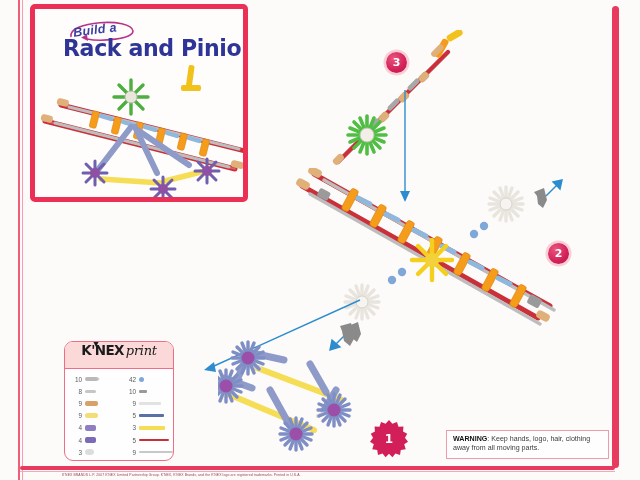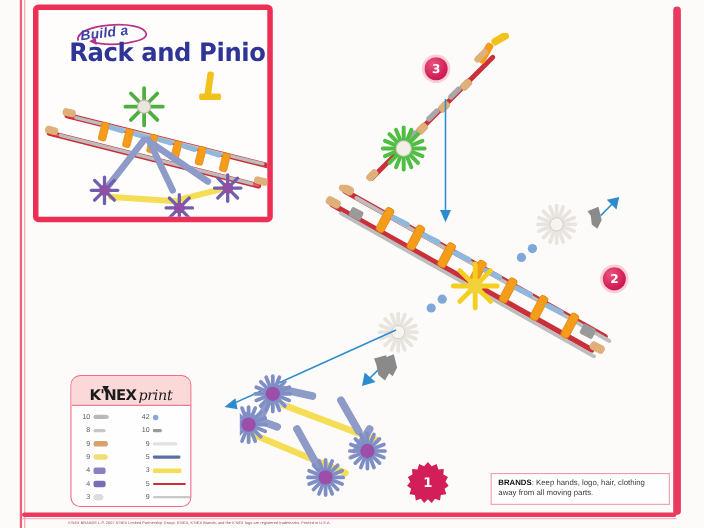--- a/index.html
+++ b/index.html
@@ -66,21 +66,21 @@
   
   .legend{
     position:absolute;left:64px;top:341px;width:110px;height:120px;
     border:1.6px solid #ef6d86;border-radius:9px;
     background:#fffefe;box-sizing:border-box;overflow:hidden;
   }
   .legend-head{
     position:absolute;left:0;top:0;width:100%;height:26px;
     background:#fad9d8;
     border-bottom:1.2px solid #ef6d86;
-    display:flex;align-items:flex-end;justify-content:center;
+    display:flex;align-items:flex-start;justify-content:center;
   }
   .legend-logo{
     font-family:"DejaVu Sans", sans-serif;
     font-weight:bold;font-size:13.5px;color:#1b1b1b;
     letter-spacing:-0.6px;position:relative;
   }
   .legend-logo .tri{
     position:absolute;left:11.5px;top:-1px;
     width:0;height:0;
     border-left:3.5px solid transparent;
@@ -691,18 +691,18 @@
           <span class="part-swatch">
               <span class="sw-rod-gray"></span>
             </span>
         </div>
       </div>
 
     </div>
   </div>
 
   <div class="warning">
-    <p><b>BRANDS</b><span>: Keep hands, logo, hair, clothing away from all moving parts.</span></p>
+    <p><b>WARNING</b><span>: Keep hands, logo, hair, clothing away from all moving parts.</span></p>
   </div>
 
   <div class="footer">K'NEX BRANDS L.P. 2007 K'NEX Limited Partnership Group. K'NEX, K'NEX Brands, and the K'NEX logo are registered trademarks. Printed in U.S.A.</div>
 
 </div>
 
 </body></html>

